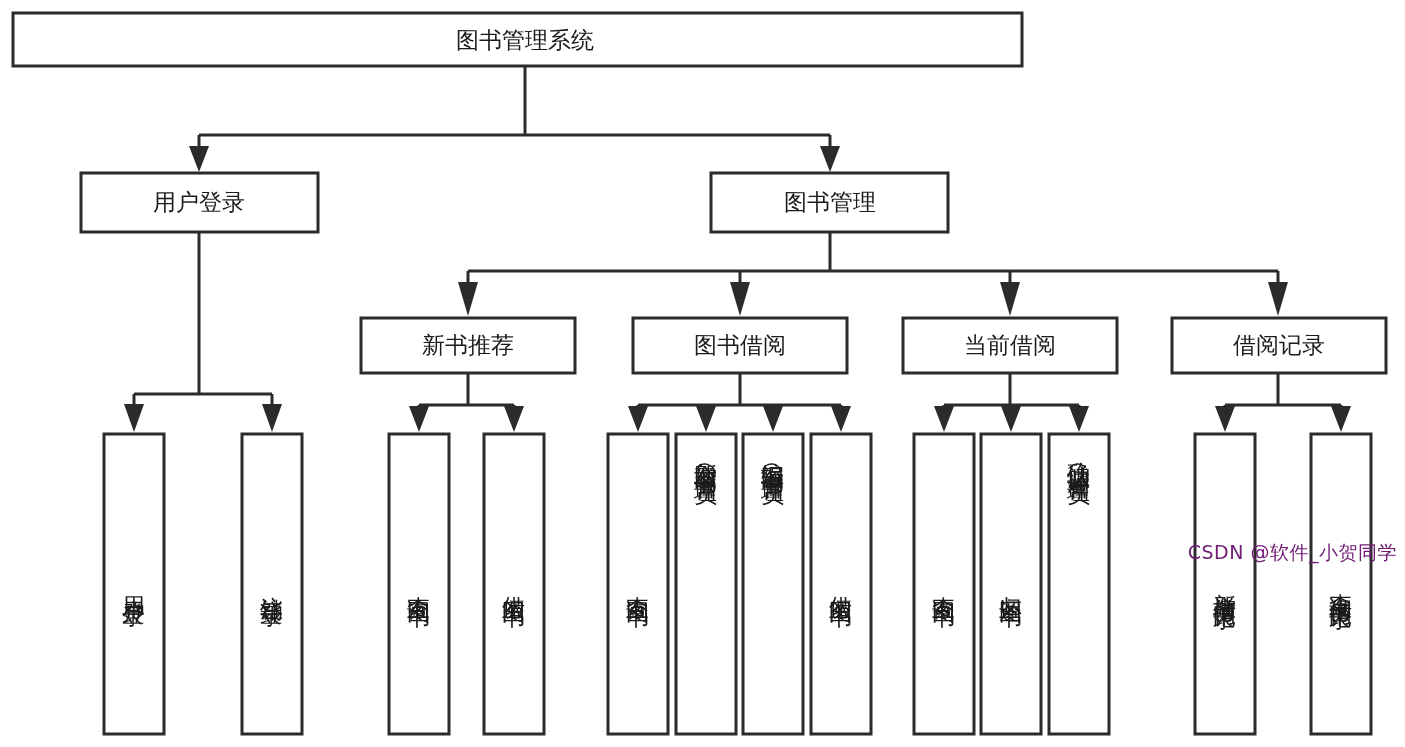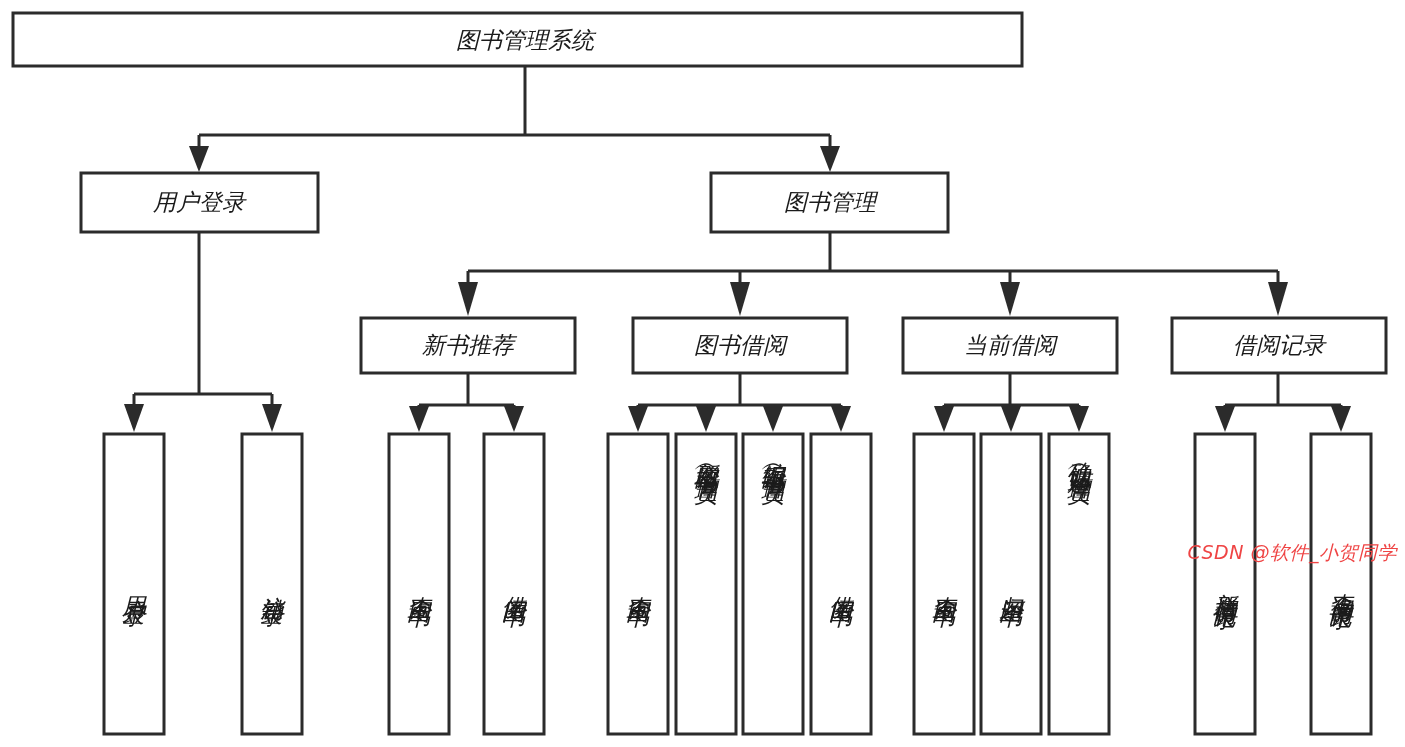--- a/index.html
+++ b/index.html
@@ -10,21 +10,20 @@
   body {
     width: 1405px;
     height: 747px;
     font-family: "DejaVu Sans", "Liberation Sans", sans-serif;
     overflow: hidden;
   }
   #diagram-root {
     position: relative;
     width: 1405px;
     height: 572px;
-    font-style: italic;
   }
   svg#tree-svg {
     position: absolute;
     left: 0;
     top: 0;
     width: 1405px;
     height: 747px;
     display: block;
   }
   .node-rect {
@@ -66,21 +65,21 @@
     color: #1b1b1b;
     white-space: nowrap;
     text-align: center;
   }
   .watermark {
     position: absolute;
     right: 8px;
     bottom: 6px;
     font-family: "DejaVu Sans", "Liberation Sans", sans-serif;
     font-size: 19px;
-    color: #ef4444;
+    color: #701a75;
     white-space: nowrap;
     letter-spacing: 0.5px;
   }
 </style>
 </head>
 <body>
 
 <div id="diagram-root">
 
   <svg id="tree-svg" viewBox="0 0 1405 747" xmlns="http://www.w3.org/2000/svg">

